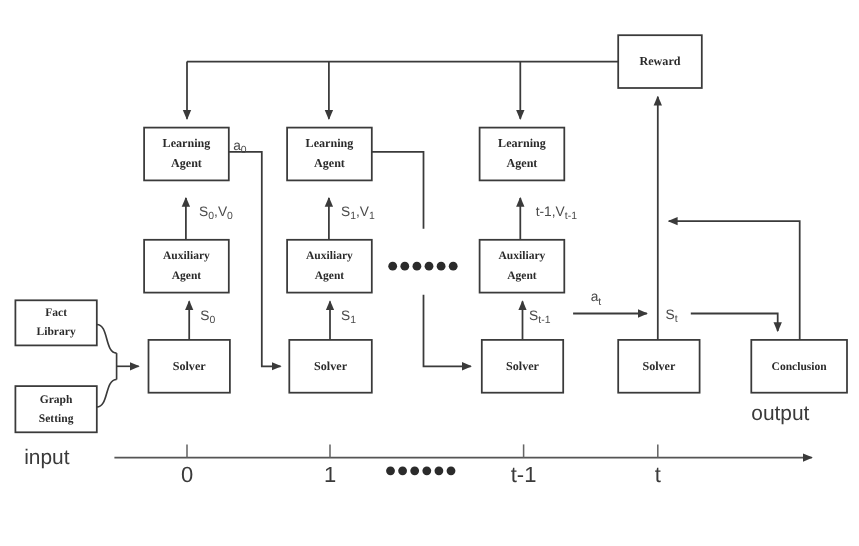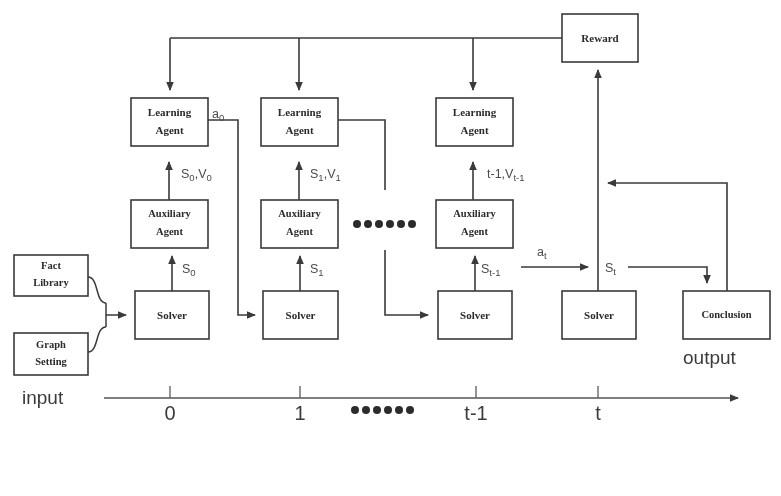--- a/index.html
+++ b/index.html
@@ -1,17 +1,17 @@
 <!DOCTYPE html>
 <html><head>
 <meta charset="utf-8">
 <style>
   html,body{margin:0;padding:0;background:#ffffff;}
   body{width:781px;height:496px;overflow:hidden;font-family:"Liberation Serif",serif;}
-  #stage{position:relative;width:781px;height:408px;background:#fff;}
+  #stage{position:relative;width:781px;height:408px;background:#fff;margin-top:18px;}
   svg#diagram{position:absolute;left:0;top:0;width:781px;height:496px;}
   .bx{fill:#ffffff;stroke:#3a3a3a;stroke-width:1.6;}
   .bxlabel{font-family:"Liberation Serif",serif;font-weight:bold;fill:#2b2b2b;text-anchor:middle;dominant-baseline:middle;}
   .bxlabel.sz11{font-size:11px;}
   .bxlabel.sz10{font-size:10.5px;}
   .sig{font-family:"Liberation Sans",sans-serif;font-size:12.5px;fill:#4a4a4a;}
   .sig .sub{font-size:9.5px;}
   .axlabel{font-family:"Liberation Sans",sans-serif;font-size:20px;fill:#3a3a3a;text-anchor:middle;}
   .ioLabel{font-family:"Liberation Sans",sans-serif;font-size:19px;fill:#3a3a3a;}
   .ln{stroke:#3a3a3a;stroke-width:1.6;fill:none;}

